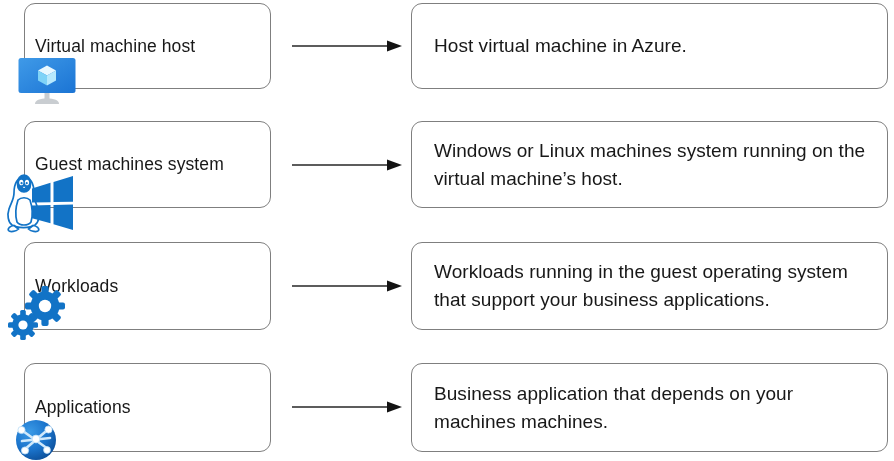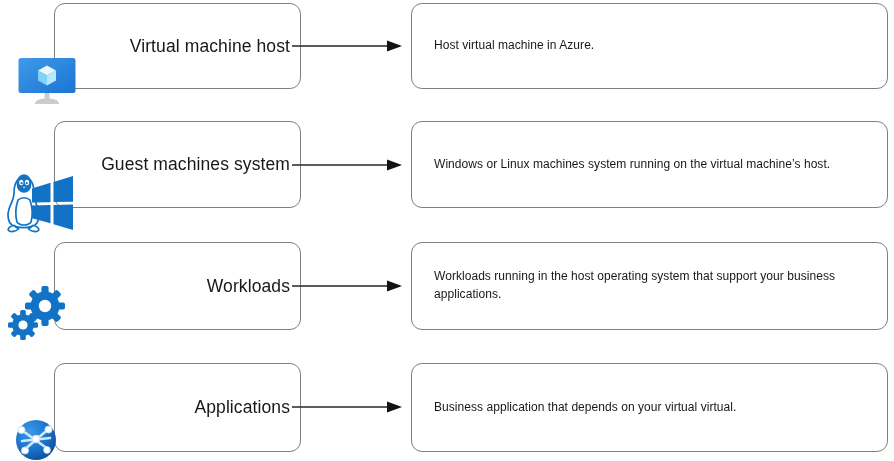--- a/index.html
+++ b/index.html
@@ -19,41 +19,41 @@
   .box{
     position:absolute;
     box-sizing:border-box;
     border:1.1px solid #7f7f7f;
     border-radius:11px;
     background:#ffffff;
     display:flex;
     align-items:center;
   }
   .box-left{
-    left:54px;width:247px;
+    left:24px;width:247px;
     justify-content:center;
-    text-align:right;
+    text-align:left;
   }
   .box-right{
     left:411px;width:477px;
     justify-content:flex-start;
     text-align:left;
   }
   .box-left .txt{
     display:block;width:100%;
     font-size:17.5px;
     line-height:1.42;
     letter-spacing:.1px;
     color:#181818;
     padding:0 10px;
     box-sizing:border-box;
   }
   .box-right .txt{
     display:block;width:100%;
-    font-size:12px;
+    font-size:19px;
     line-height:1.46;
     letter-spacing:.05px;
     color:#181818;
     padding:0 16px 0 22px;
     box-sizing:border-box;
   }
 
   
   .arrow{position:absolute;height:14px;}
   .arrow svg{display:block;overflow:visible;}
@@ -185,21 +185,21 @@
     </div>
 
     <div class="arrow">
       <svg width="110" height="14" viewBox="0 0 110 14">
         <line x1="0" y1="7" x2="96" y2="7" stroke="#262626" stroke-width="1.6"></line>
         <polygon points="95,1.5 110,7 95,12.5" fill="#131313"></polygon>
       </svg>
     </div>
 
     <div class="box box-right">
-      <span class="txt">Workloads running in the host operating system that support your business applications.</span>
+      <span class="txt">Workloads running in the guest operating system that support your business applications.</span>
     </div>
 
     <div class="icon" id="ic-wl">
       <svg width="62" height="62" viewBox="0 0 62 62">
         <g fill="#1273c6">
 
           <g transform="translate(37,23)">
             <g>
               <rect x="-3.6" y="-20" width="7.2" height="40" rx="2"></rect>
               <rect x="-3.6" y="-20" width="7.2" height="40" rx="2" transform="rotate(45)"></rect>
@@ -232,21 +232,21 @@
     </div>
 
     <div class="arrow">
       <svg width="110" height="14" viewBox="0 0 110 14">
         <line x1="0" y1="7" x2="96" y2="7" stroke="#262626" stroke-width="1.6"></line>
         <polygon points="95,1.5 110,7 95,12.5" fill="#131313"></polygon>
       </svg>
     </div>
 
     <div class="box box-right">
-      <span class="txt">Business application that depends on your virtual virtual.</span>
+      <span class="txt">Business application that depends on your machines machines.</span>
     </div>
 
     <div class="icon" id="ic-app">
       <svg width="48" height="46" viewBox="0 0 48 46">
         <defs>
           <radialGradient id="gglobe" cx="35%" cy="30%" r="80%">
             <stop offset="0%" stop-color="#3b9ae6"></stop>
             <stop offset="55%" stop-color="#1b74cc"></stop>
             <stop offset="100%" stop-color="#0a4a93"></stop>
           </radialGradient>

